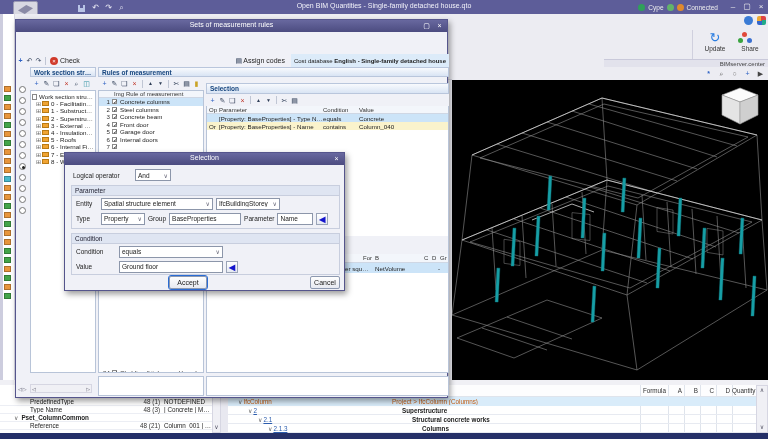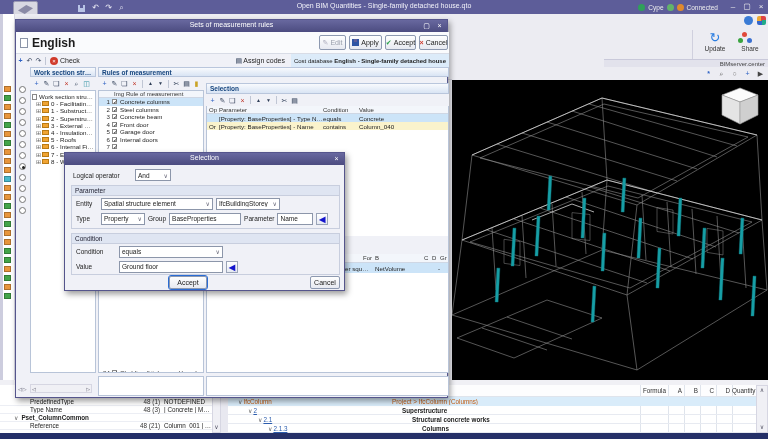--- a/index.html
+++ b/index.html
@@ -306,40 +306,20 @@
   </div>
   <div class="abs" style="left:0;top:433px;width:768px;height:6px;background:#253068;"></div>
 
   <div class="abs dlg" style="left:15px;top:19px;width:433px;height:379px;z-index:10;">
     <div class="dtitle">
       <div class="txt">Sets of measurement rules</div>
       <span class="dbtn" style="right:14px;">▢</span>
       <span class="dbtn" style="right:1px;">×</span>
     </div>
 
-    <div class="abs" style="left:0;top:12px;width:433px;height:22px;background:#fafbfd;border-bottom:1px solid #d8dce6;">
-      <span class="abs" style="left:4px;top:6px;width:8px;height:10px;background:#fff;border:1px solid #8a94a8;"></span>
-      <span class="abs" style="left:16px;top:4px;font-size:12px;font-weight:bold;color:#1c1c1c;">English</span>
-      <span class="btn dis abs" style="left:303px;top:3px;width:27px;height:15px;">
-        <span style="color:#aab;">✎</span>
-        <span>Edit</span>
-        </span>
-      <span class="btn abs" style="left:333px;top:3px;width:33px;height:15px;">
-        <span class="disk" style="background:#2f55a4;margin:0;"></span>
-        <span>Apply</span>
-        </span>
-      <span class="btn abs" style="left:369px;top:3px;width:31px;height:15px;">
-        <span style="color:#2da44e;">✔</span>
-        <span>Accept</span>
-        </span>
-      <span class="btn abs" style="left:403px;top:3px;width:29px;height:15px;">
-        <span style="color:#d03a2b;font-weight:bold;">×</span>
-        <span>Cancel</span>
-        </span>
-    </div>
 
     <div class="abs flex" style="left:0;top:34px;width:433px;height:13px;">
       <span class="tico" style="color:#2f62c4;font-weight:bold;">+</span>
       <span class="tico">↶</span>
       <span class="tico">↷</span>
       <span class="tsep"></span>
       <span style="width:8px;height:8px;border-radius:50%;background:#d03a2b;color:#fff;text-align:center;line-height:8px;font-size:6px;margin:0 2px;">×</span>
       <span>Check</span>
       <span style="flex:1;"></span>
       <span class="tico">▤</span>

